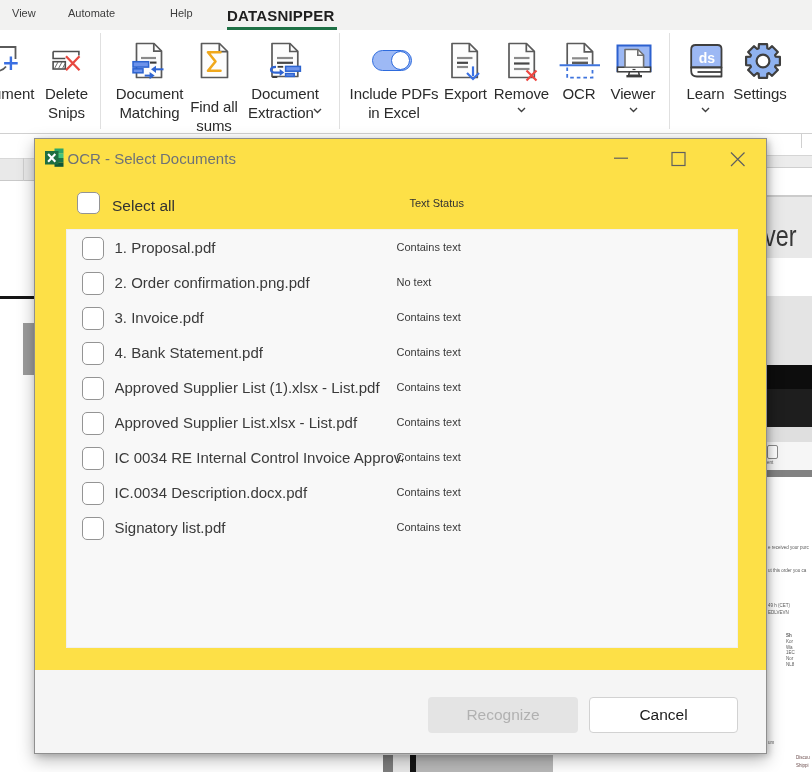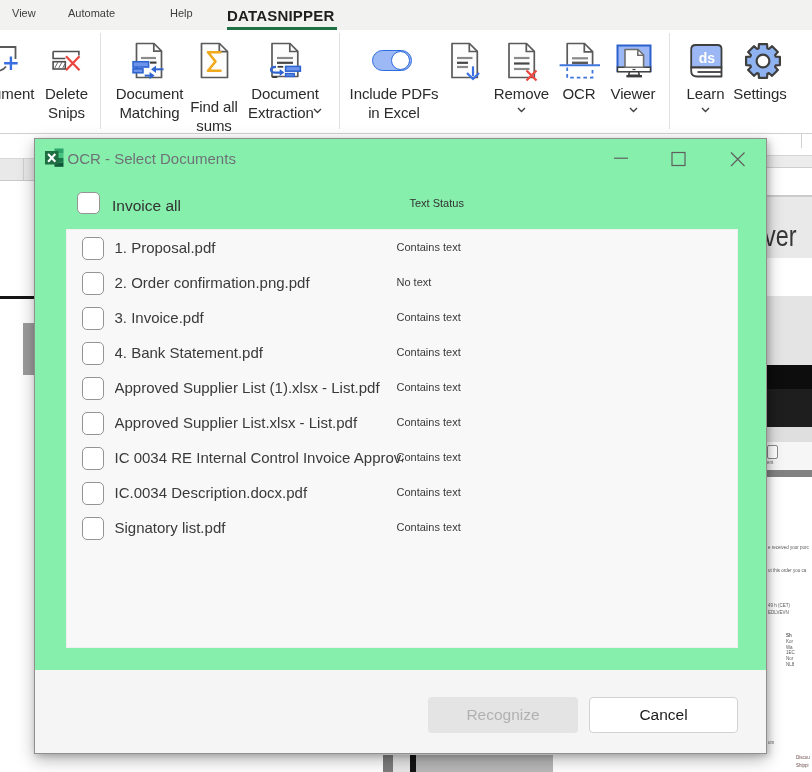--- a/index.html
+++ b/index.html
@@ -33,20 +33,21 @@
   <div class="sep" style="left:100px"></div>
   <div class="sep" style="left:339px"></div>
   <div class="sep" style="left:669px"></div>
 
   <div class="rl" style="left:-69.5px;top:84px">Document</div>
   <div class="rl" style="left:-3.5px;top:84px">Delete<br>Snips</div>
   <div class="rl" style="left:79.5px;top:84px">Document<br>Matching</div>
   <div class="rl" style="left:144px;top:97px">Find all<br>sums</div>
   <div class="rl" style="left:215px;top:84px">Document<br>Extraction&nbsp;&nbsp;</div>
   <div class="rl" style="left:324px;top:84px">Include PDFs<br>in Excel</div>
+  <div class="rl" style="left:395.5px;top:84px">Export</div>
   <div class="rl" style="left:451.5px;top:84px">Remove</div>
   <div class="rl" style="left:509px;top:84px">OCR</div>
   <div class="rl" style="left:563px;top:84px">Viewer</div>
   <div class="rl" style="left:635.5px;top:84px">Learn</div>
   <div class="rl" style="left:690px;top:84px">Settings</div>
 
   <svg class="chev" style="left:313px;top:108px" width="9" height="6" viewBox="0 0 9 6">
       <path d="M1 1 L4.5 4.5 L8 1" fill="none" stroke="#3f3f3f" stroke-width="1.4"></path>
     </svg>
   <svg class="chev" style="left:517px;top:107px" width="9" height="6" viewBox="0 0 9 6">
@@ -190,39 +191,39 @@
   <div class="tiny" style="left:768px;top:602px;font-size:4.5px">49 h (CET)<br>EDLVEVN</div>
   <div class="tiny" style="left:786px;top:633px;font-size:4.5px;line-height:5.8px"><b>Sh</b><br>Kor<br>Wa<br>1EC<br>Nor<br>NL8</div>
   <div class="tiny" style="left:768px;top:739px;font-size:4.5px">um</div>
 
   <div class="abs" style="left:383px;top:755px;width:10px;height:17px;background:#7d7d7d"></div>
   <div class="abs" style="left:393px;top:755px;width:17px;height:17px;background:#e8e8e8"></div>
   <div class="abs" style="left:410px;top:755px;width:6px;height:17px;background:#141414"></div>
   <div class="abs" style="left:416px;top:755px;width:137px;height:17px;background:#b9b9b9"></div>
   <div class="tiny" style="left:796px;top:754px;font-size:4.5px;line-height:8px;color:#6b4c4c">Discou<br>Shippi</div>
 
-  <div id="dlg" class="abs" style="left:34px;top:138px;width:733px;height:616px;background:#86efac;border:1px solid #8f8f8f;box-sizing:border-box;box-shadow:0 6px 16px rgba(0,0,0,0.28),2px 2px 6px rgba(0,0,0,0.18)">
+  <div id="dlg" class="abs" style="left:34px;top:138px;width:733px;height:616px;background:#fde047;border:1px solid #8f8f8f;box-sizing:border-box;box-shadow:0 6px 16px rgba(0,0,0,0.28),2px 2px 6px rgba(0,0,0,0.18)">
 
     <svg class="abs" style="left:10px;top:9px" width="19" height="19" viewBox="0 0 19 19">
       <rect x="9.5" y="0.5" width="9" height="5" fill="#2da56a"></rect>
       <rect x="9.5" y="5.5" width="9" height="4.5" fill="#44c47f"></rect>
       <rect x="9.5" y="10" width="9" height="4.5" fill="#19744a"></rect>
       <rect x="9.5" y="14.5" width="9" height="4.3" fill="#0f5637"></rect>
       <rect x="0" y="3" width="13.5" height="13.5" fill="#1e6e41"></rect>
       <path d="M3.1 6 L10.3 13.7 M10.3 6 L3.1 13.7" stroke="#ffffff" stroke-width="2.1" stroke-linecap="butt"></path>
     </svg>
     <div class="abs" style="left:32.5px;top:11px;font-size:15px;color:#6e7276">OCR - Select Documents</div>
     <svg class="abs" style="left:578px;top:12px" width="140" height="16" viewBox="0 0 140 16">
       <path d="M1 7.2 H15" stroke="#5f5f5f" stroke-width="1.2" fill="none"></path>
       <rect x="59" y="1.5" width="13" height="13" stroke="#5f5f5f" stroke-width="1.2" fill="none"></rect>
       <path d="M118 1.5 L131.5 15 M131.5 1.5 L118 15" stroke="#5f5f5f" stroke-width="1.2" fill="none"></path>
     </svg>
 
     <div class="cb" style="left:42px;top:52.5px"></div>
-    <div class="abs" style="left:77px;top:58px;font-size:15.5px;color:#323232">Invoice all</div>
+    <div class="abs" style="left:77px;top:58px;font-size:15.5px;color:#323232">Select all</div>
     <div class="abs" style="left:374.5px;top:58px;font-size:11px;color:#323232">Text Status</div>
 
     <div class="abs" style="left:30.5px;top:89.5px;width:672px;height:419px;background:#f8f8f8;border:1px solid #f0f0f0;box-sizing:border-box">
       <div class="row" style="top:2px">
           <div class="cb" style="left:15px;top:5.5px"></div>
           <div class="fn">1. Proposal.pdf</div>
           <div class="st">Contains text</div>
         </div>
       <div class="row" style="top:37px">
           <div class="cb" style="left:15px;top:5.5px"></div>

